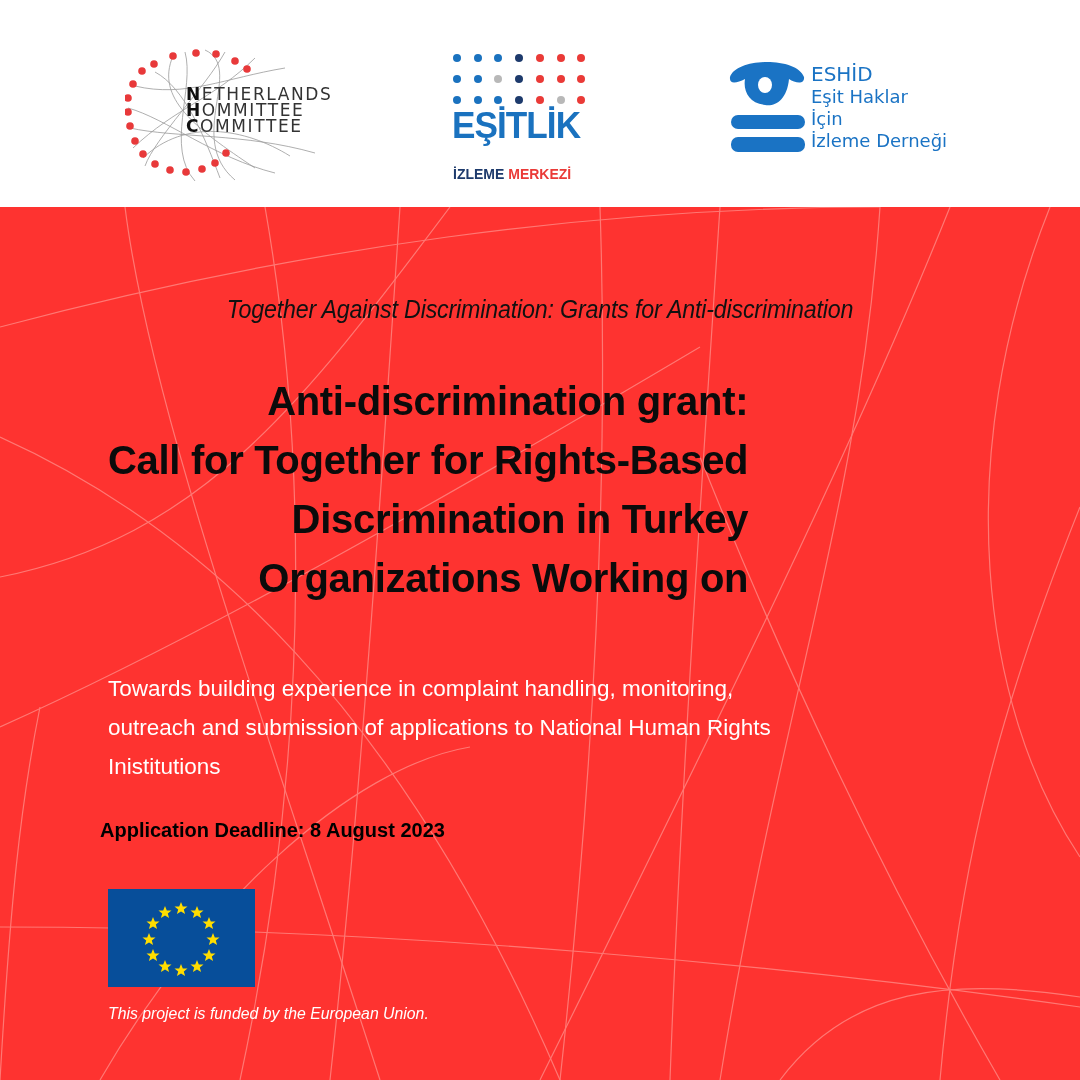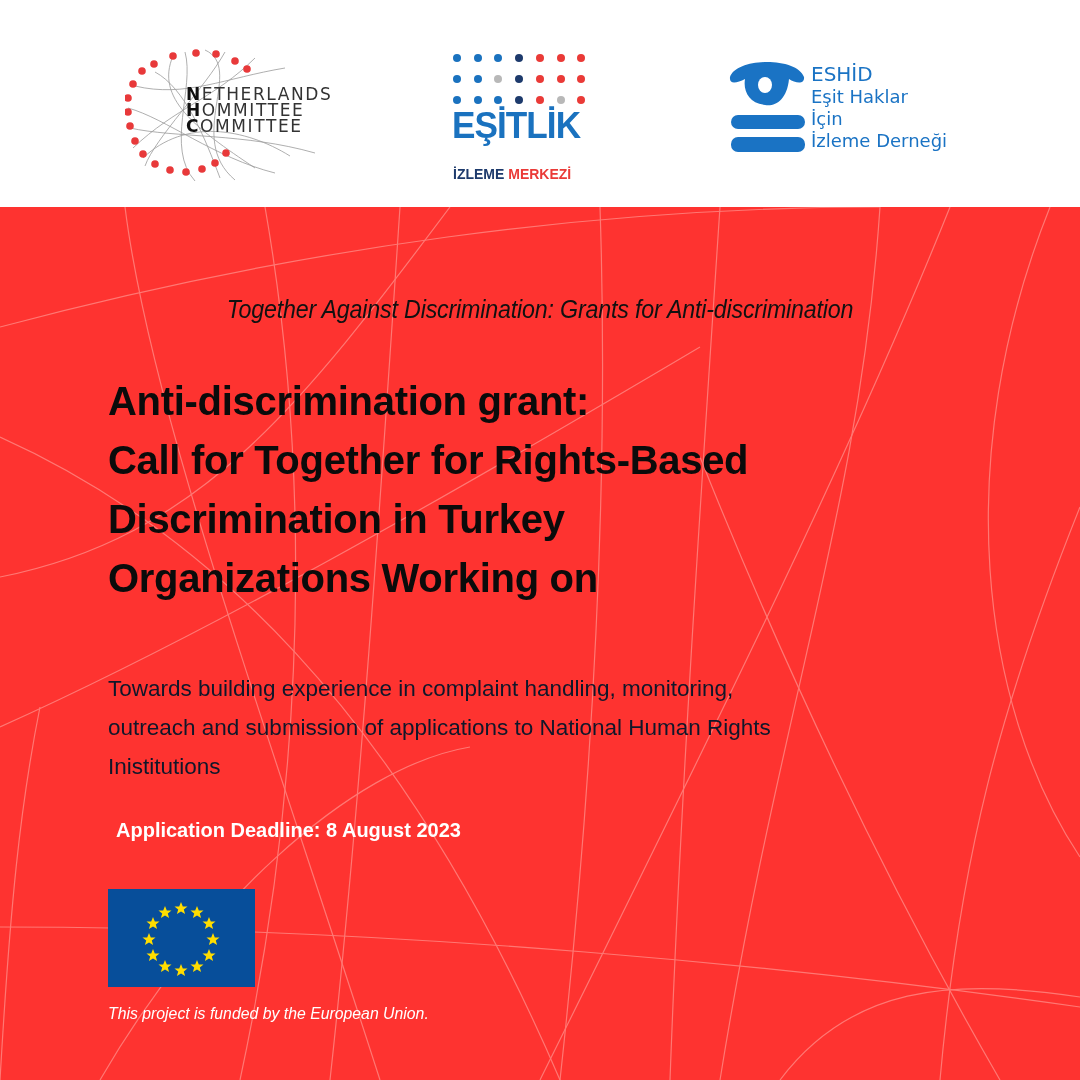--- a/index.html
+++ b/index.html
@@ -21,23 +21,23 @@
   .esitlik-sub .b { color: #ea3a37; }
 
   
   .eshid-mark { position: absolute; left: 727px; top: 55px; width: 80px; height: 105px; }
   .eshid-text { position: absolute; left: 811px; top: 62px; color: #1a73c4; font-family: "DejaVu Sans", sans-serif; }
   .eshid-name { font-weight: 400; font-size: 20px; line-height: 24px; }
   .eshid-line { font-size: 18px; line-height: 22px; }
 
   .kicker { position: absolute; left: 0; width: 1080px; top: 88px; text-align: center; font-style: italic; font-size: 25px; color: #111; transform: scaleX(0.93); letter-spacing: -0.2px; }
   .title { position: absolute; left: 108px; top: 165px; font-weight: 700; font-size: 40px; line-height: 59px; color: #0b0b0b; letter-spacing: -0.3px; }
-  .title div { white-space: nowrap; }
-  .desc { position: absolute; left: 108px; top: 462px; width: 880px; font-size: 22.5px; line-height: 39px; color: #0f172a; }
-  .deadline { position: absolute; left: 116px; top: 612px; font-weight: 700; font-size: 20px; color: #ffffff; }
+  .title div { white-space: nowrap; text-align: right; }
+  .desc { position: absolute; left: 108px; top: 462px; width: 880px; font-size: 22.5px; line-height: 39px; color: #ffffff; }
+  .deadline { position: absolute; left: 100px; top: 612px; font-weight: 700; font-size: 20px; color: #000000; }
   .flag { position: absolute; left: 108px; top: 682px; width: 147px; height: 98px; background: #074e9a; }
   .funded { position: absolute; left: 108px; top: 797px; font-style: italic; font-size: 17px; color: #ffffff; transform: scaleX(0.93); transform-origin: left; }
 </style>
 </head>
 <body>
 
 <div class="header">
 
   <svg class="nhc" viewBox="0 0 200 135">
     <g stroke="#9a9a9a" stroke-width="0.8" fill="none">

